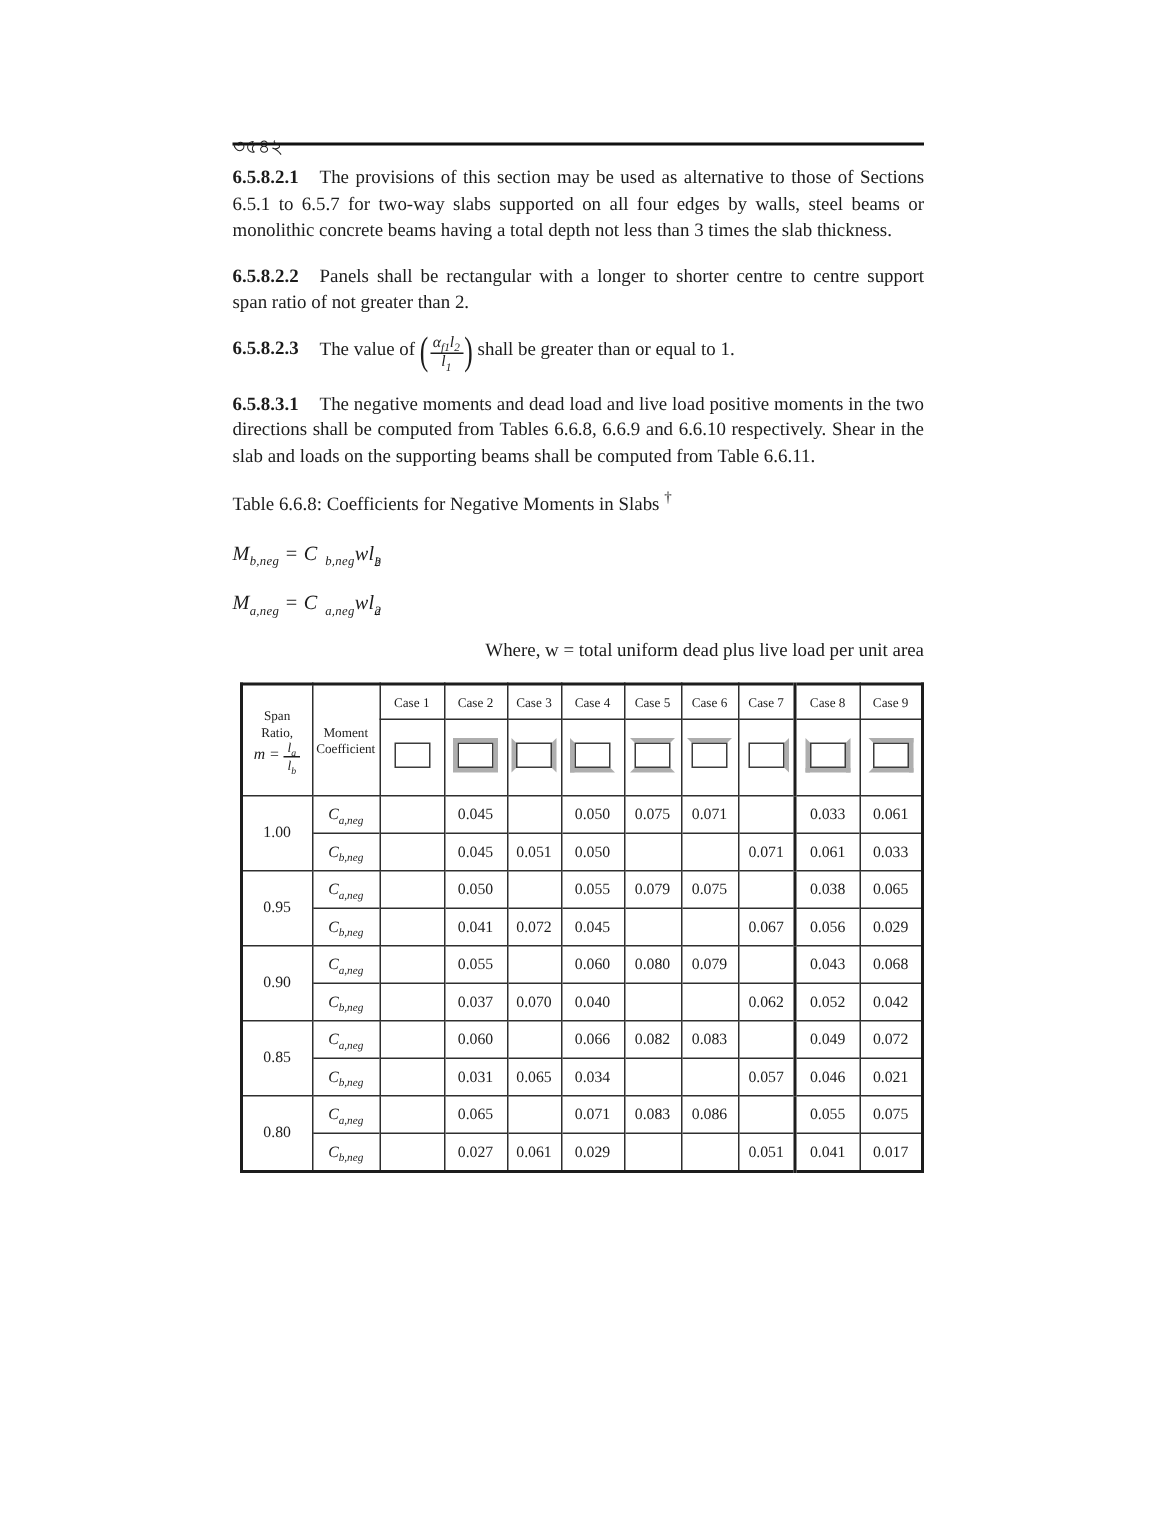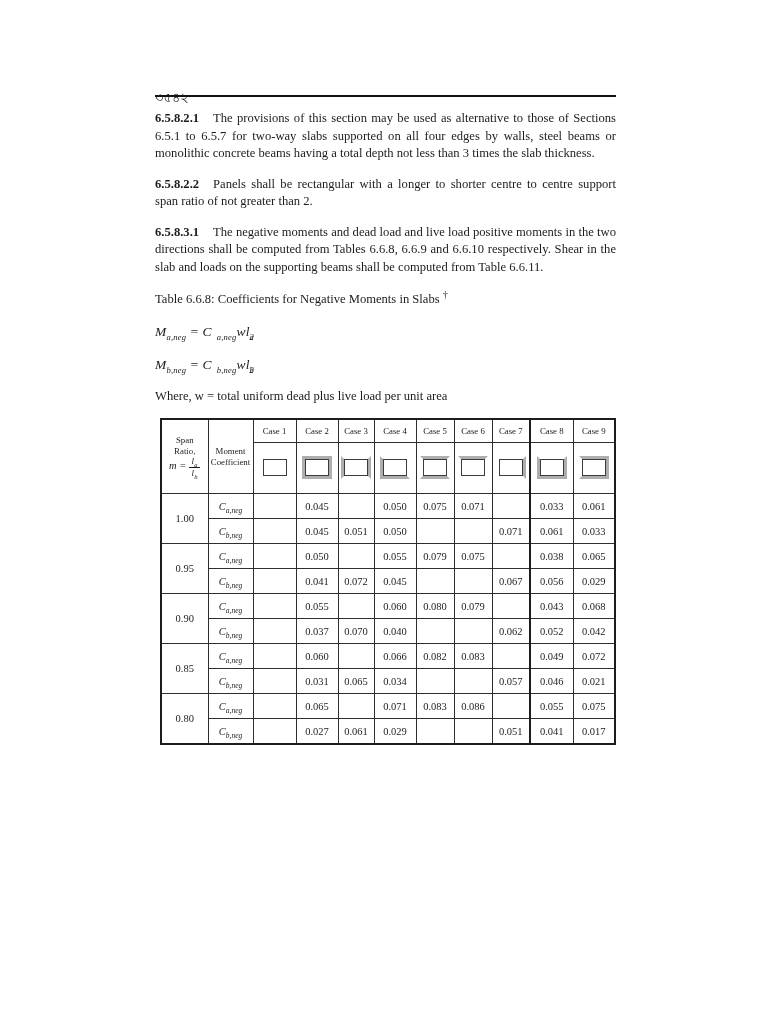--- a/index.html
+++ b/index.html
@@ -26,21 +26,21 @@
   .frac .num{display:block;font-size:10.5px;padding:0 2px 1px 2px;border-bottom:1px solid #1c1c1c;}
   .frac .den{display:block;font-size:10.5px;padding-top:1px;}
   .bigparen{display:inline-block;font-size:17px;transform:scaleY(1.55);vertical-align:-4px;font-style:normal;}
   sub,sup{line-height:0;}
 
   
   .caption{font-size:12.6px;margin:16px 0 0 0;}
   .equation{font-size:13.5px;font-style:italic;margin:17px 0 0 0;letter-spacing:0.2px;}
   .equation .gap{display:inline-block;width:5px;}
   .supsub{display:inline-flex;flex-direction:column;align-items:flex-start;vertical-align:-4px;line-height:0.95;font-size:8.5px;}
-  .where{font-size:12.6px;margin:16px 0 0 0;}
+  .where{font-size:12.6px;margin:16px 0 0 0;text-align:right;}
 
   
   .tblwrap{margin:14px 0 0 5px;}
   table.coef{border-collapse:collapse;table-layout:fixed;width:454px;font-size:10.5px;}
   table.coef th,table.coef td{border:1px solid #2e2e2e;padding:0;text-align:center;vertical-align:middle;
     overflow:hidden;font-weight:normal;}
   table.coef{border:2px solid #1d1d1d;}
   .hdr1 th{height:22px;font-size:8.8px;}
   .hdr2 td{height:50px;border-bottom:2px solid #1d1d1d;}
   th.colspan2{font-size:8.8px;line-height:1.25;}
@@ -68,34 +68,37 @@
 <div class="content">
 
   <div class="page-header">
     <span class="page-num">৩৫৪২</span>
   </div>
 
   <p class="para"><span class="secnum">6.5.8.2.1</span><span>The provisions of this section may be used as alternative to those of Sections 6.5.1 to 6.5.7 for two-way slabs supported on all four edges by walls, steel beams or monolithic concrete beams having a total depth not less than 3 times the slab thickness.</span></p>
 
   <p class="para"><span class="secnum">6.5.8.2.2</span><span>Panels shall be rectangular with a longer to shorter centre to centre support span ratio of not greater than 2.</span></p>
 
+  <p class="para"><span class="secnum">6.5.8.2.3</span><span>The value of</span>
+    <span class="bigparen">(</span><span class="frac"><span class="num"><span>α</span><sub style="font-size:7.5px;">f1</sub><span>l</span><sub style="font-size:7.5px;">2</sub></span><span class="den"><span>l</span><sub style="font-size:7.5px;">1</sub></span></span><span class="bigparen">)</span>
+    <span>shall be greater than or equal to 1.</span></p>
 
 
   <p class="para"><span class="secnum">6.5.8.3.1</span><span>The negative moments and dead load and live load positive moments in the two directions shall be computed from Tables 6.6.8, 6.6.9 and 6.6.10 respectively. Shear in the slab and loads on the supporting beams shall be computed from Table 6.6.11.</span></p>
 
   <p class="caption"><span>Table 6.6.8: Coefficients for Negative Moments in Slabs</span> <sup style="font-size:10px;">†</sup></p>
+
+  <p class="equation"><span>M</span><sub style="font-size:8.5px;">b,neg</sub> <span>= C</span><span class="gap"></span><sub style="font-size:8.5px;">b,neg</sub><span>wl</span><span class="supsub">
+        <sup style="font-size:8.5px;">2</sup>
+        <sub style="font-size:8.5px;">b</sub>
+      </span></p>
 
   <p class="equation"><span>M</span><sub style="font-size:8.5px;">a,neg</sub> <span>= C</span><span class="gap"></span><sub style="font-size:8.5px;">a,neg</sub><span>wl</span><span class="supsub">
         <sup style="font-size:8.5px;">2</sup>
         <sub style="font-size:8.5px;">a</sub>
-      </span></p>
-
-  <p class="equation"><span>M</span><sub style="font-size:8.5px;">b,neg</sub> <span>= C</span><span class="gap"></span><sub style="font-size:8.5px;">b,neg</sub><span>wl</span><span class="supsub">
-        <sup style="font-size:8.5px;">2</sup>
-        <sub style="font-size:8.5px;">b</sub>
       </span></p>
 
   <p class="where">Where,  w = total uniform dead plus live load per unit area</p>
 
   <div class="tblwrap">
     <table class="coef">
       <colgroup>
         <col style="width:47px">
           <col style="width:45px">
         <col style="width:43px">

